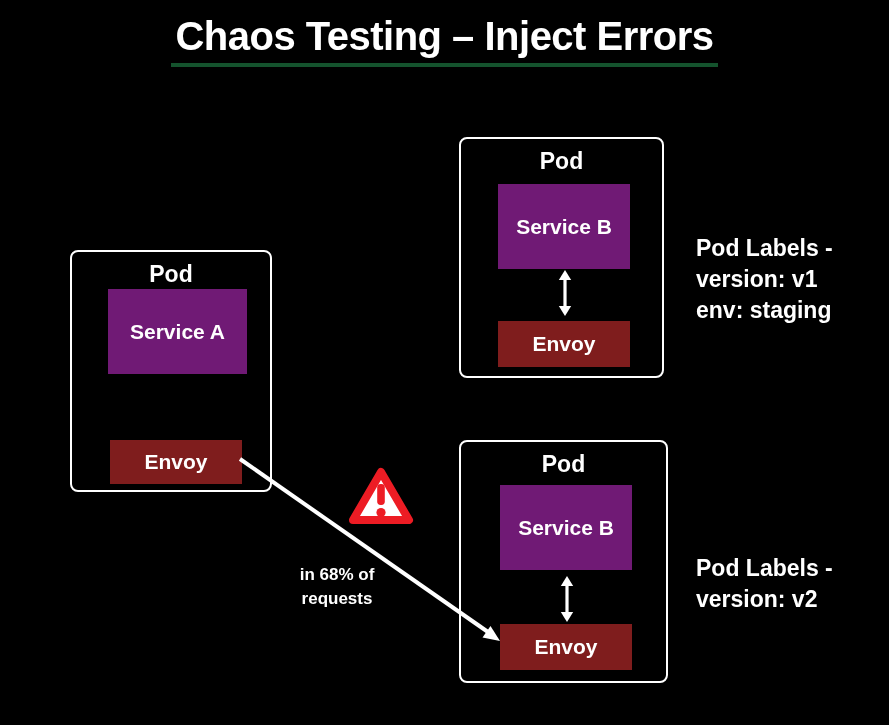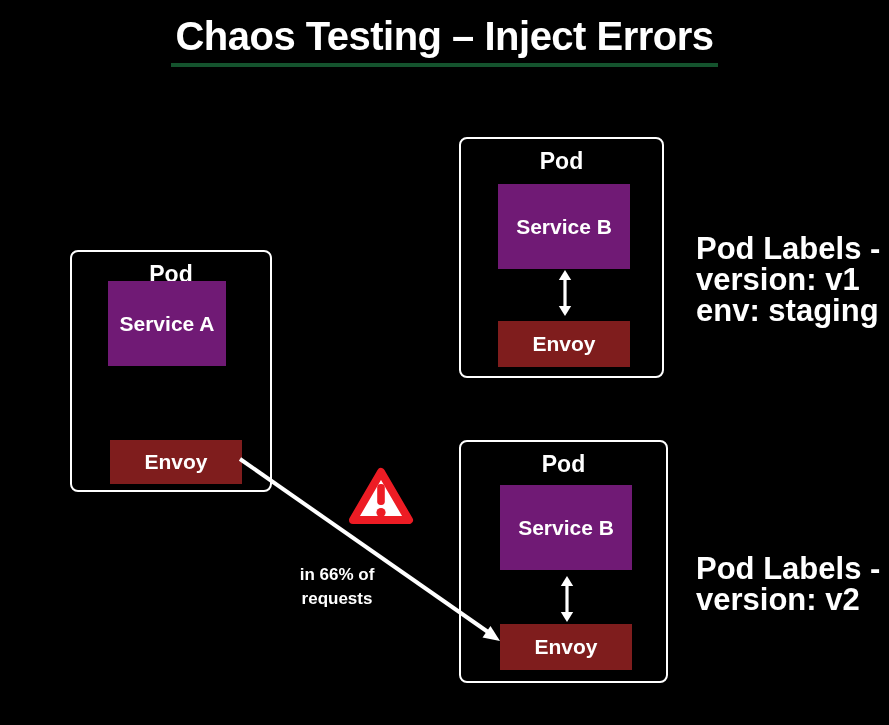--- a/index.html
+++ b/index.html
@@ -63,21 +63,21 @@
     align-items: center;
     justify-content: center;
     font-size: 21px;
     text-align: center;
   }
   .varrow {
     position: absolute;
   }
   .side-note {
     position: absolute;
-    font-size: 31px;
+    font-size: 23px;
     line-height: 31px;
     white-space: nowrap;
   }
   .fault-note {
     position: absolute;
     font-size: 17px;
     line-height: 24px;
     text-align: center;
     width: 110px;
   }
@@ -87,21 +87,21 @@
     left: 0;
     pointer-events: none;
   }
   .warning-icon {
     position: absolute;
     left: 347px;
     top: 466px;
   }
   
   #pod-source { left: 70px;  top: 250px; width: 202px; height: 242px; }
-  #pod-source .service-box { left: 36px; top: 29px;  width: 118px; height: 85px; }
+  #pod-source .service-box { left: 36px; top: 37px;  width: 139px; height: 85px; }
   #pod-source .envoy-box   { left: 38px; top: 188px; width: 132px; height: 44px; }
 
   #pod-staging { left: 459px; top: 137px; width: 205px; height: 241px; }
   #pod-staging .service-box { left: 37px; top: 45px;  width: 132px; height: 85px; }
   #pod-staging .varrow      { left: 95px; top: 131px; }
   #pod-staging .envoy-box   { left: 37px; top: 182px; width: 132px; height: 46px; }
 
   #pod-prod { left: 459px; top: 440px; width: 209px; height: 243px; }
   #pod-prod .service-box { left: 39px; top: 43px;  width: 132px; height: 85px; }
   #pod-prod .varrow      { left: 97px; top: 134px; }
@@ -164,17 +164,17 @@
     <div>version: v1</div>
     <div>env: staging</div>
   </div>
 
   <div class="side-note" id="note-prod">
     <div>Pod Labels -</div>
     <div>version: v2</div>
   </div>
 
   <div class="fault-note" id="note-fault">
-    <div>in 66% of</div>
+    <div>in 68% of</div>
     <div>requests</div>
   </div>
 
 </div>
 
 </body></html>

